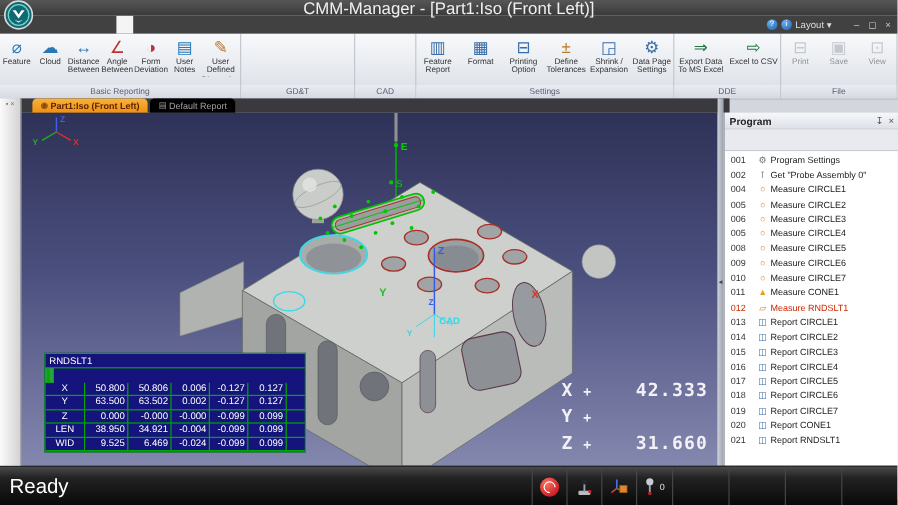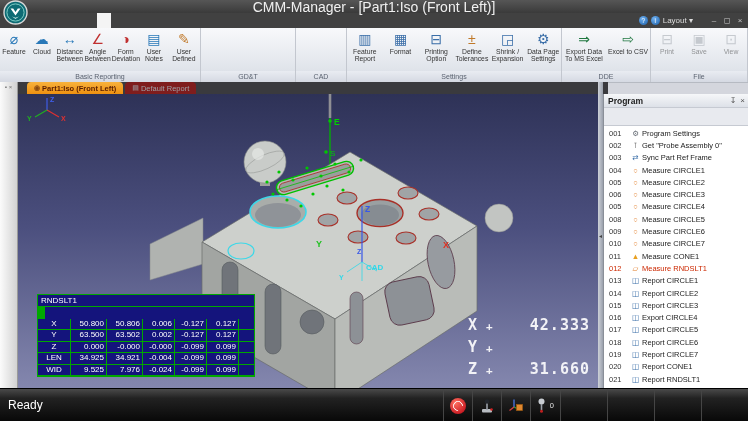--- a/index.html
+++ b/index.html
@@ -46,21 +46,21 @@
   .cad-col{display:flex;flex-direction:column;align-items:center;width:100%;}
   .cad-col span{font-size:13px;line-height:16px;cursor:default;}
   
   .lefttb{left:0;top:82px;width:17px;height:306px;background:linear-gradient(90deg,#fbfbfb,#d2d2d2);
           border-right:1px solid #9a9a9a;display:flex;flex-direction:column;align-items:center;z-index:5;}
   .lefttb .grips{font-size:6px;color:#777;height:10px;line-height:10px;}
   .lefttb .ltb-i{font-size:10.5px;line-height:18px;height:18px;cursor:default;}
   .doctabs{left:17px;top:82px;width:581px;height:12px;background:#3a3a3e;display:flex;align-items:flex-end;
            padding-left:10px;gap:2px;}
   .doctab{height:12px;display:inline-flex;align-items:center;gap:2px;padding:0 7px;font-size:7.5px;
-          border-radius:4px 4px 0 0;background:#7f1d1d;color:#a0a0a6;cursor:default;}
+          border-radius:4px 4px 0 0;background:#000000;color:#a0a0a6;cursor:default;}
   .doctab.active{background:linear-gradient(#f8b23c,#ee9110);color:#5a1e00;font-weight:bold;}
   .doctab .di{font-size:7px;}
   
   .viewport{left:17px;top:94px;width:581px;height:294px;
             background:linear-gradient(180deg,#2e3257 0%,#4b4f7e 45%,#8487ae 100%);
             overflow:hidden;}
   .scene{position:absolute;left:0;top:0;width:581px;height:294px;}
   
   .rtable{position:absolute;left:20px;top:200px;width:216px;background:#14147c;
           border:1px solid #00a800;color:#fff;font-size:8px;z-index:6;}
@@ -96,21 +96,21 @@
   .prow .pl{flex:1;white-space:nowrap;overflow:hidden;}
   .prow.active .pn,.prow.active .pl{color:#cc2800;}
   .rp-tabs{height:16px;background:#cdd1d8;border-top:1px solid #9aa0ac;display:flex;align-items:stretch;
            padding-left:4px;gap:1px;font-size:7.5px;}
   .rp-tab{display:inline-flex;align-items:center;gap:2px;padding:0 5px;color:#333;cursor:default;}
   .rp-tab.active{background:#fafbfc;border:1px solid #9aa0ac;border-bottom:none;border-radius:2px 2px 0 0;}
   .rp-tab .ti{font-size:7px;}
   
   .statusbar{left:0;top:388px;width:748px;height:33px;color:#fff;display:flex;align-items:stretch;
              background:linear-gradient(#4a4a4a 0%,#222 28%,#070707 100%);border-top:1px solid #000;}
-  .ready{flex:1;font-size:12px;line-height:33px;padding-left:8px;color:#fff;}
+  .ready{flex:1;font-size:17px;line-height:33px;padding-left:8px;color:#fff;}
   .scell{display:flex;align-items:center;justify-content:center;border-left:1px solid #454545;
          padding:0 6px;font-size:7.5px;color:#e2e2e2;}
   .estop{width:16px;height:16px;border-radius:50%;background:radial-gradient(circle at 35% 30%,#ff7060,#b80010);
          position:relative;}
   .estop::after{content:"";position:absolute;left:3px;top:3px;width:10px;height:10px;border-radius:50%;
          border:1.6px solid #fff;border-bottom-color:transparent;transform:rotate(-45deg);box-sizing:border-box;}
   .probe0{display:flex;align-items:center;gap:4px;}
 </style>
 </head>
 <body>
@@ -468,31 +468,31 @@
           <div class="c0">Z</div>
           <div class="c1 num">0.000</div>
           <div class="c2 num">-0.000</div>
           <div class="c3 num">-0.000</div>
           <div class="c4 num">-0.099</div>
           <div class="c5 num">0.099</div>
           <div class="c6 num"></div>
         </div>
         <div class="rt-row">
           <div class="c0">LEN</div>
-          <div class="c1 num">34.925</div>
+          <div class="c1 num">38.950</div>
           <div class="c2 num">34.921</div>
           <div class="c3 num">-0.004</div>
           <div class="c4 num">-0.099</div>
           <div class="c5 num">0.099</div>
           <div class="c6 num"></div>
         </div>
         <div class="rt-row">
           <div class="c0">WID</div>
           <div class="c1 num">9.525</div>
-          <div class="c2 num">7.976</div>
+          <div class="c2 num">6.469</div>
           <div class="c3 num">-0.024</div>
           <div class="c4 num">-0.099</div>
           <div class="c5 num">0.099</div>
           <div class="c6 num"></div>
         </div>
       </div>
   </div>
 
   <div class="dro">
 
@@ -542,25 +542,20 @@
         <span class="pn">001</span>
         <span class="pi" style="color: rgb(106, 112, 120);">⚙</span>
         <span class="pl">Program Settings</span>
       </div>
       <div class="prow">
         <span class="pn">002</span>
         <span class="pi" style="color: rgb(85, 85, 85);">⊺</span>
         <span class="pl">Get "Probe Assembly 0"</span>
       </div>
       <div class="prow">
-        <span class="pn">003</span>
-        <span class="pi" style="color: rgb(58, 110, 168);">⇄</span>
-        <span class="pl">Sync Part Ref Frame</span>
-      </div>
-      <div class="prow">
         <span class="pn">004</span>
         <span class="pi" style="color: rgb(224, 120, 32);">○</span>
         <span class="pl">Measure CIRCLE1</span>
       </div>
       <div class="prow">
         <span class="pn">005</span>
         <span class="pi" style="color: rgb(224, 120, 32);">○</span>
         <span class="pl">Measure CIRCLE2</span>
       </div>
       <div class="prow">
@@ -609,21 +604,21 @@
         <span class="pl">Report CIRCLE2</span>
       </div>
       <div class="prow">
         <span class="pn">015</span>
         <span class="pi" style="color: rgb(58, 110, 168);">◫</span>
         <span class="pl">Report CIRCLE3</span>
       </div>
       <div class="prow">
         <span class="pn">016</span>
         <span class="pi" style="color: rgb(58, 110, 168);">◫</span>
-        <span class="pl">Export CIRCLE4</span>
+        <span class="pl">Report CIRCLE4</span>
       </div>
       <div class="prow">
         <span class="pn">017</span>
         <span class="pi" style="color: rgb(58, 110, 168);">◫</span>
         <span class="pl">Report CIRCLE5</span>
       </div>
       <div class="prow">
         <span class="pn">018</span>
         <span class="pi" style="color: rgb(58, 110, 168);">◫</span>
         <span class="pl">Report CIRCLE6</span>

